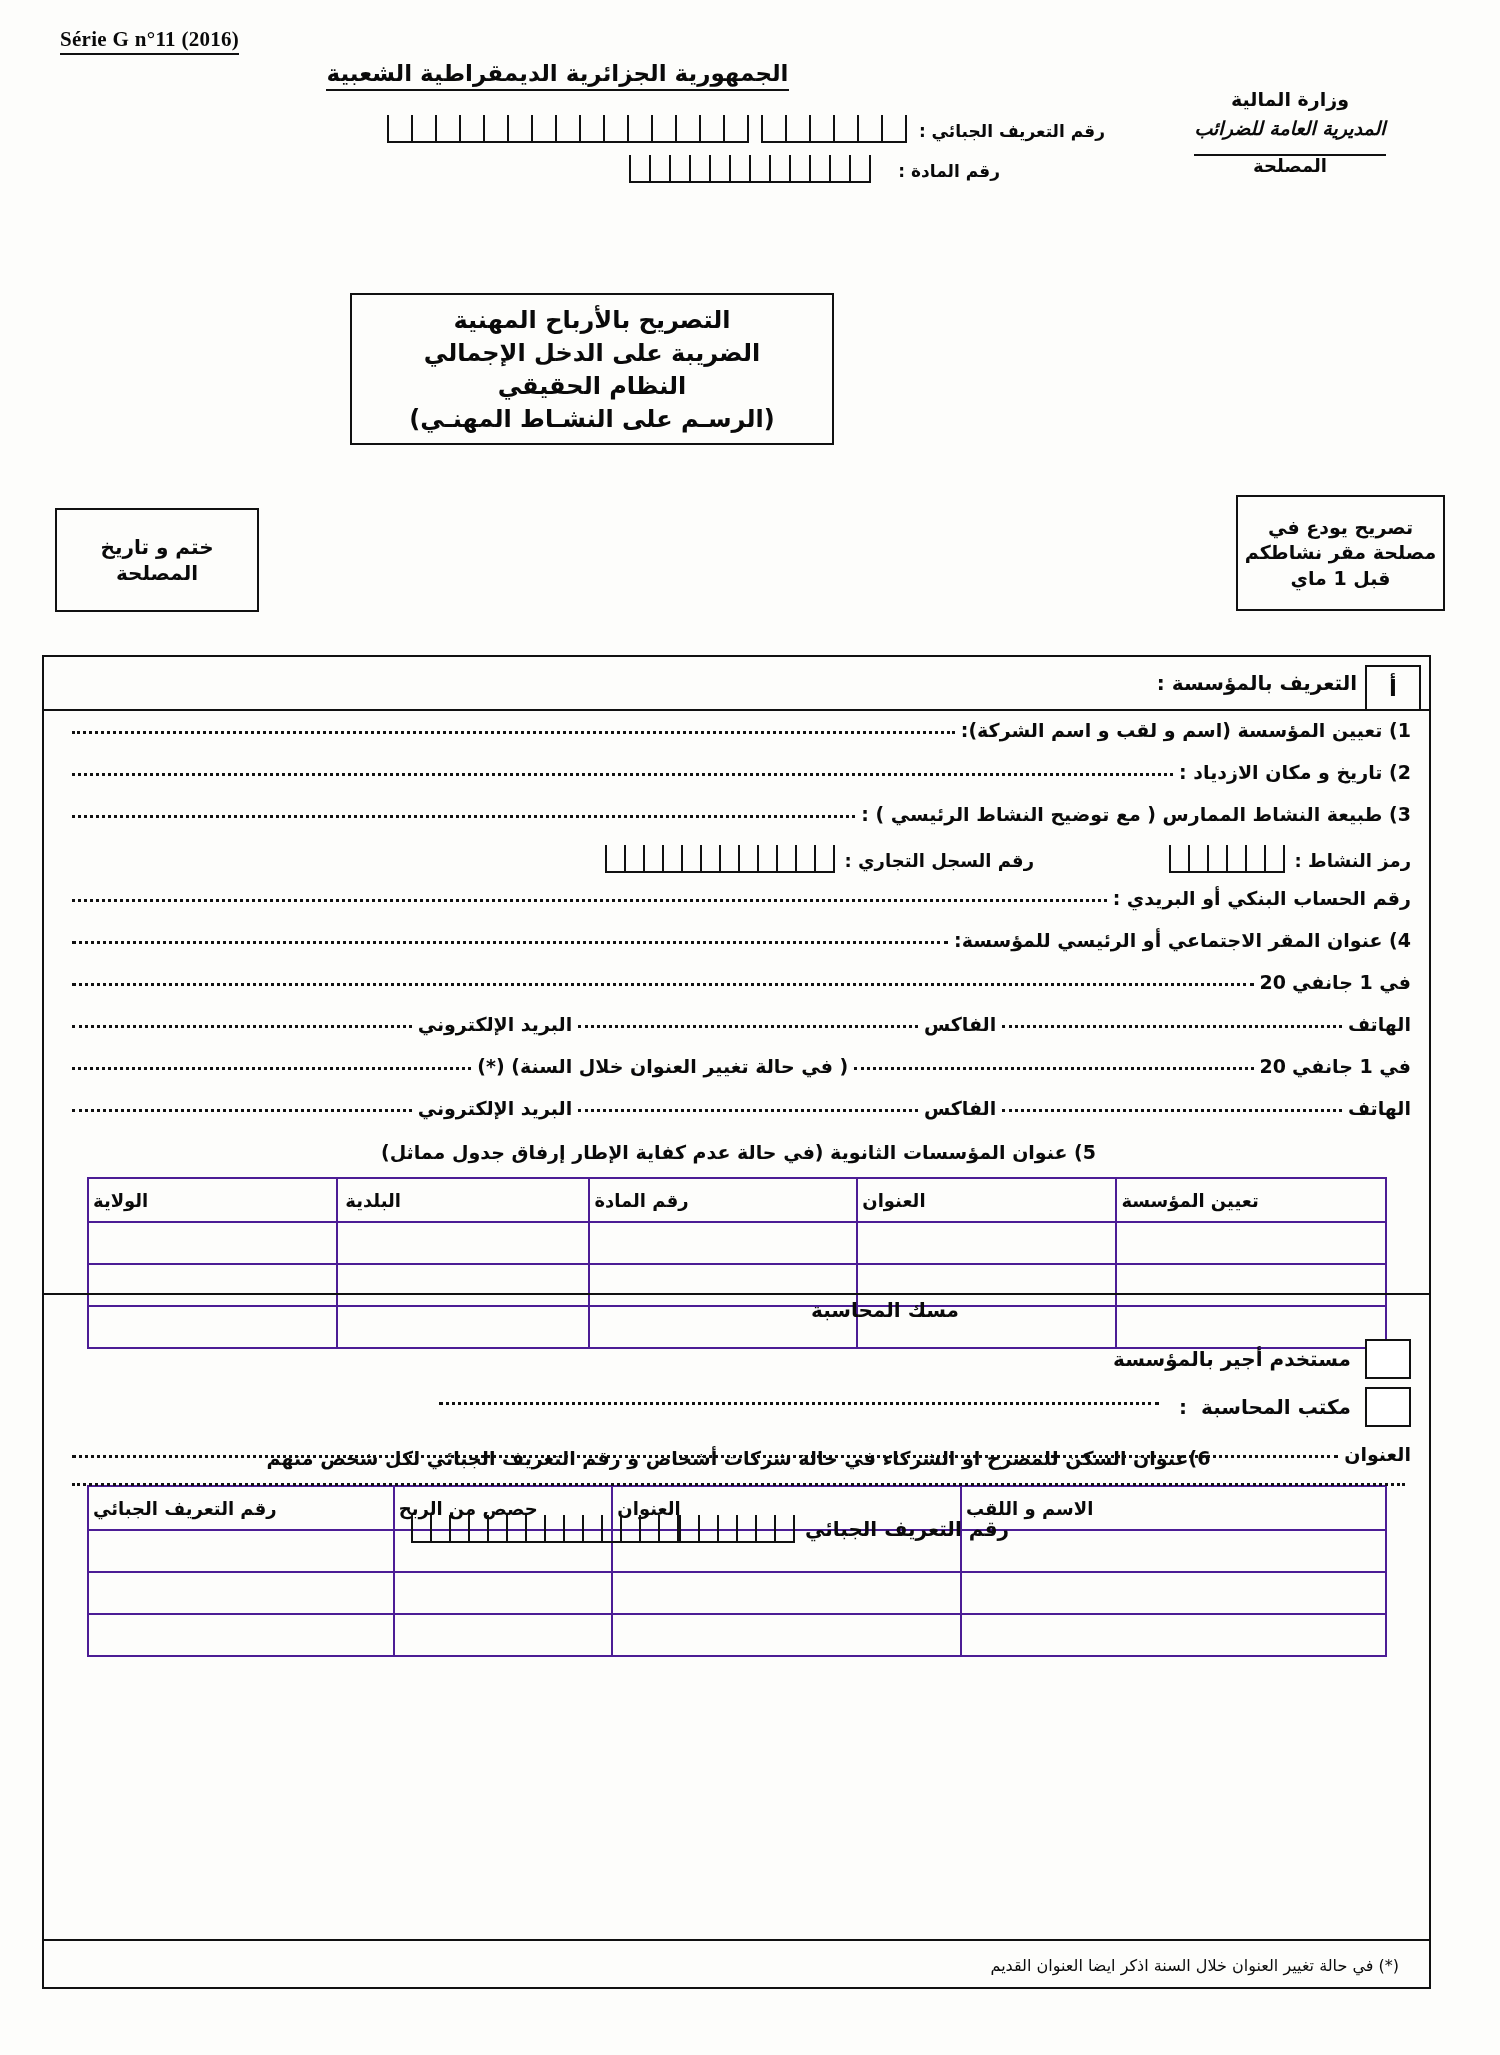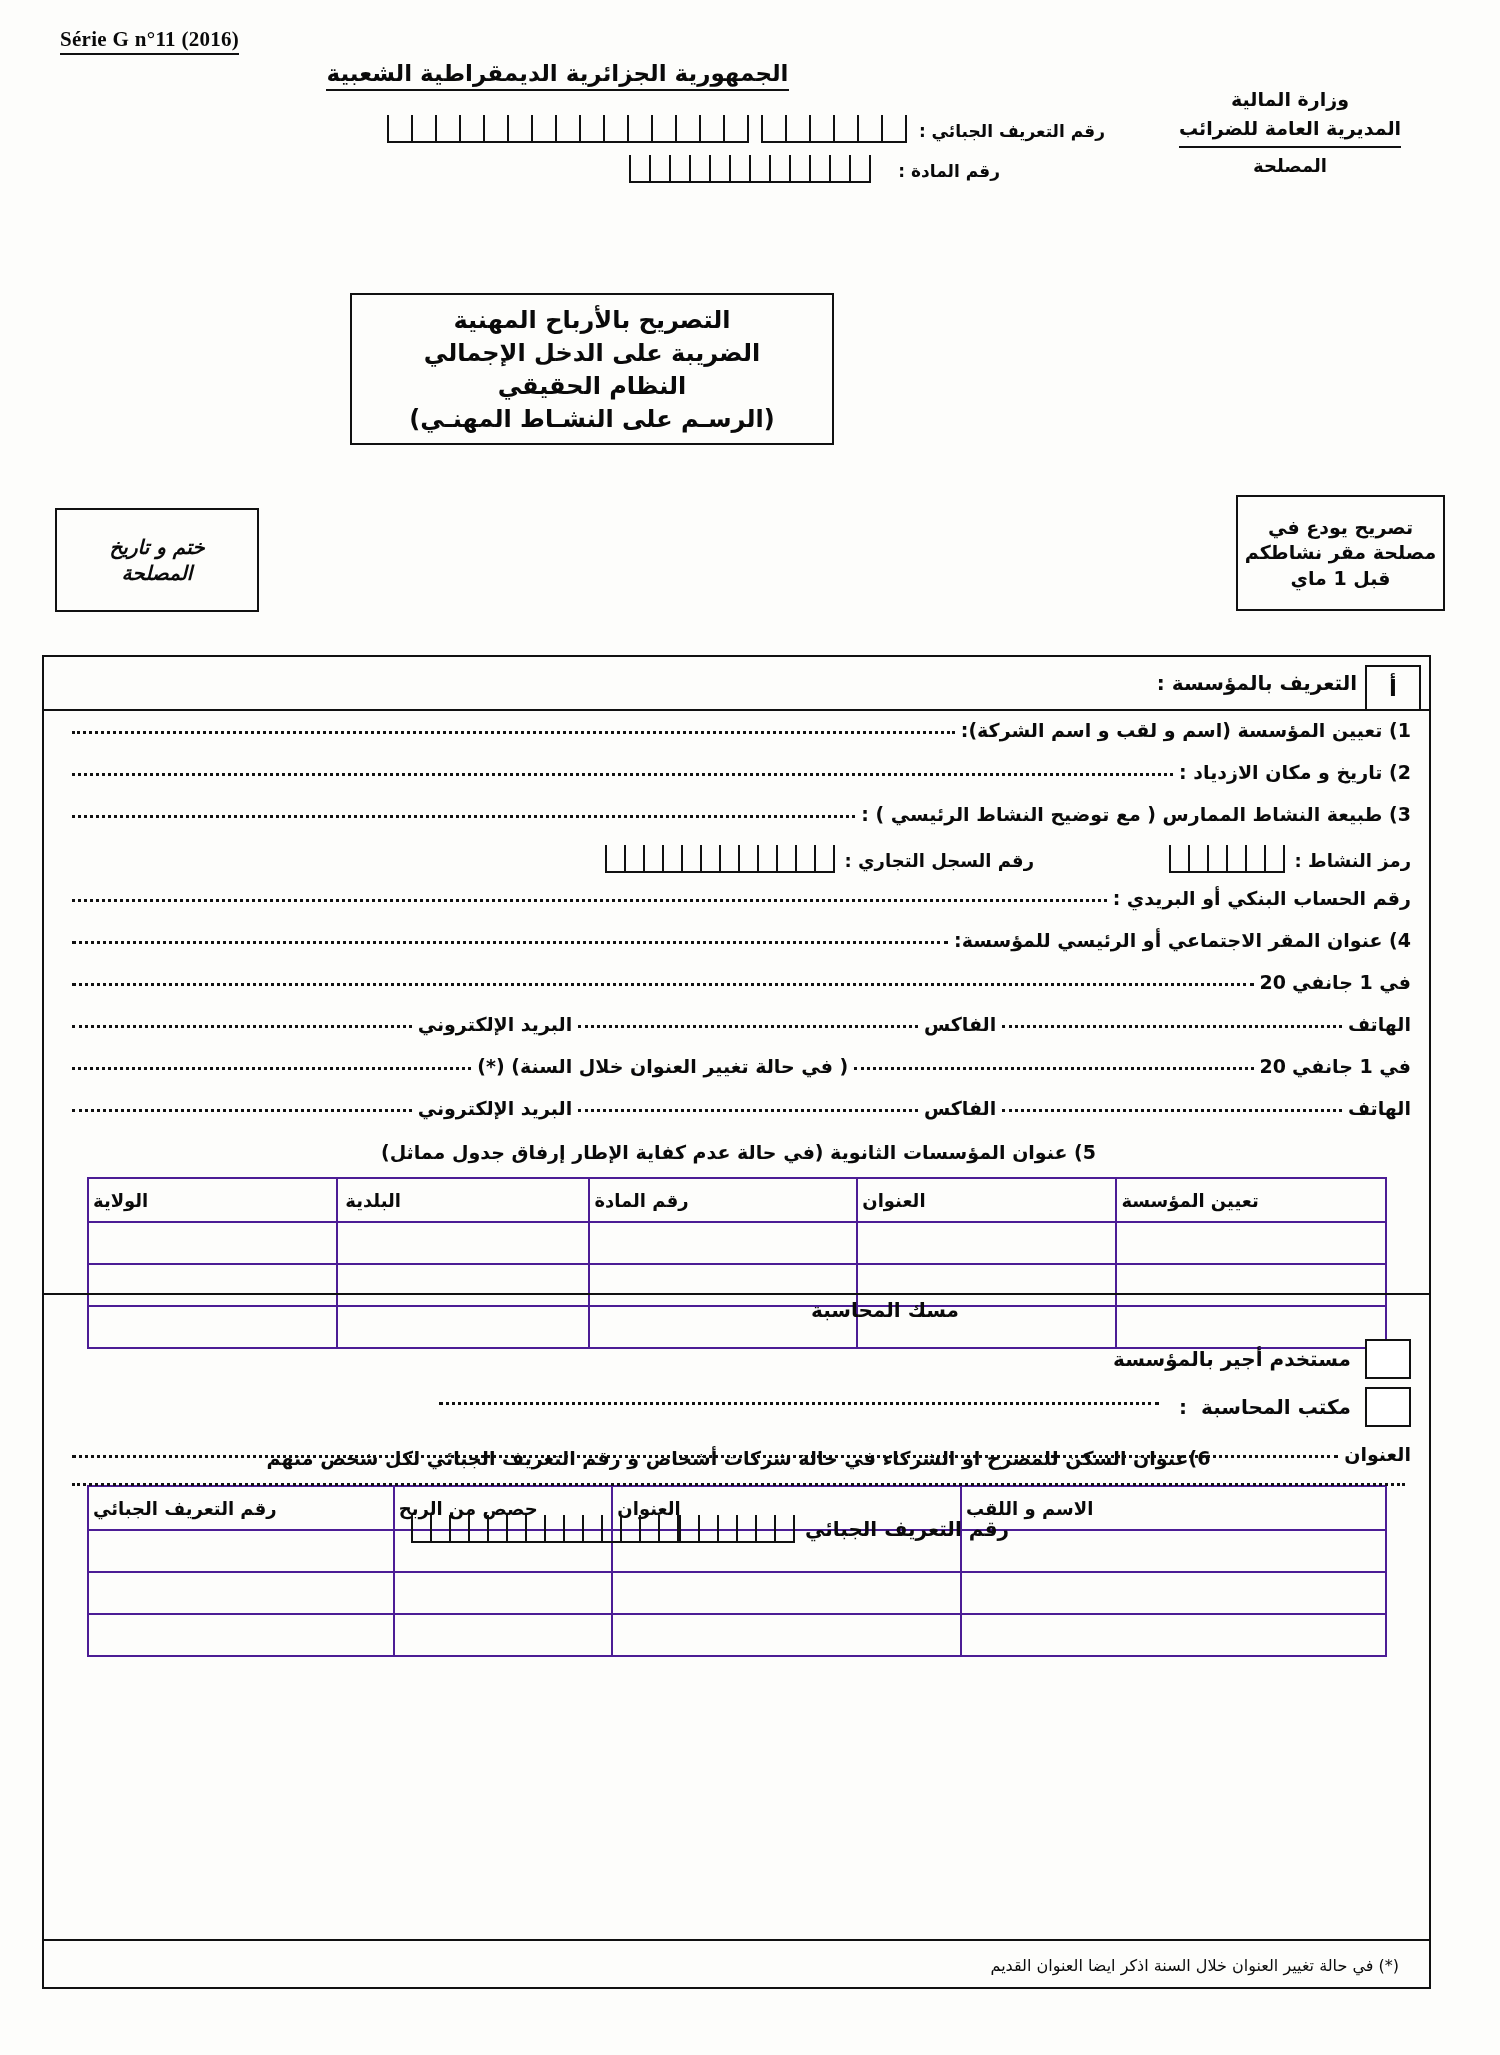--- a/index.html
+++ b/index.html
@@ -73,21 +73,22 @@
     right: 55px; top: 85px;
     width: 310px;
     text-align: center;
     font-size: 19px;
     font-weight: bold;
     line-height: 1.55;
   }
   #ministry .l2 {
     border-bottom: 2.5px solid #111;
     display: inline-block;
-    padding-bottom: 2px;
+    padding-bottom: 10px;
+    font-style: italic;
   }
   #service-label {
     right: 55px; top: 155px;
     width: 310px;
     text-align: center;
     font-size: 18px;
     font-weight: bold;
   }
 
   
@@ -145,21 +146,21 @@
     font-size: 19px; font-weight: bold; line-height: 1.35;
   }
 
   
   #stamp-box {
     left: 55px; top: 508px;
     width: 200px; height: 100px;
     border: 2.5px solid #111;
     display: flex; align-items: center; justify-content: center;
     text-align: center;
-    font-size: 20px; font-weight: bold; line-height: 1.3; font-style: italic;
+    font-size: 20px; font-weight: bold; line-height: 1.3;
   }
 
   
   #period {
     right: 420px; top: 512px;
     width: 530px;
     font-size: 19px;
     font-weight: bold;
   }
   #period .row { margin-bottom: 9px; }

